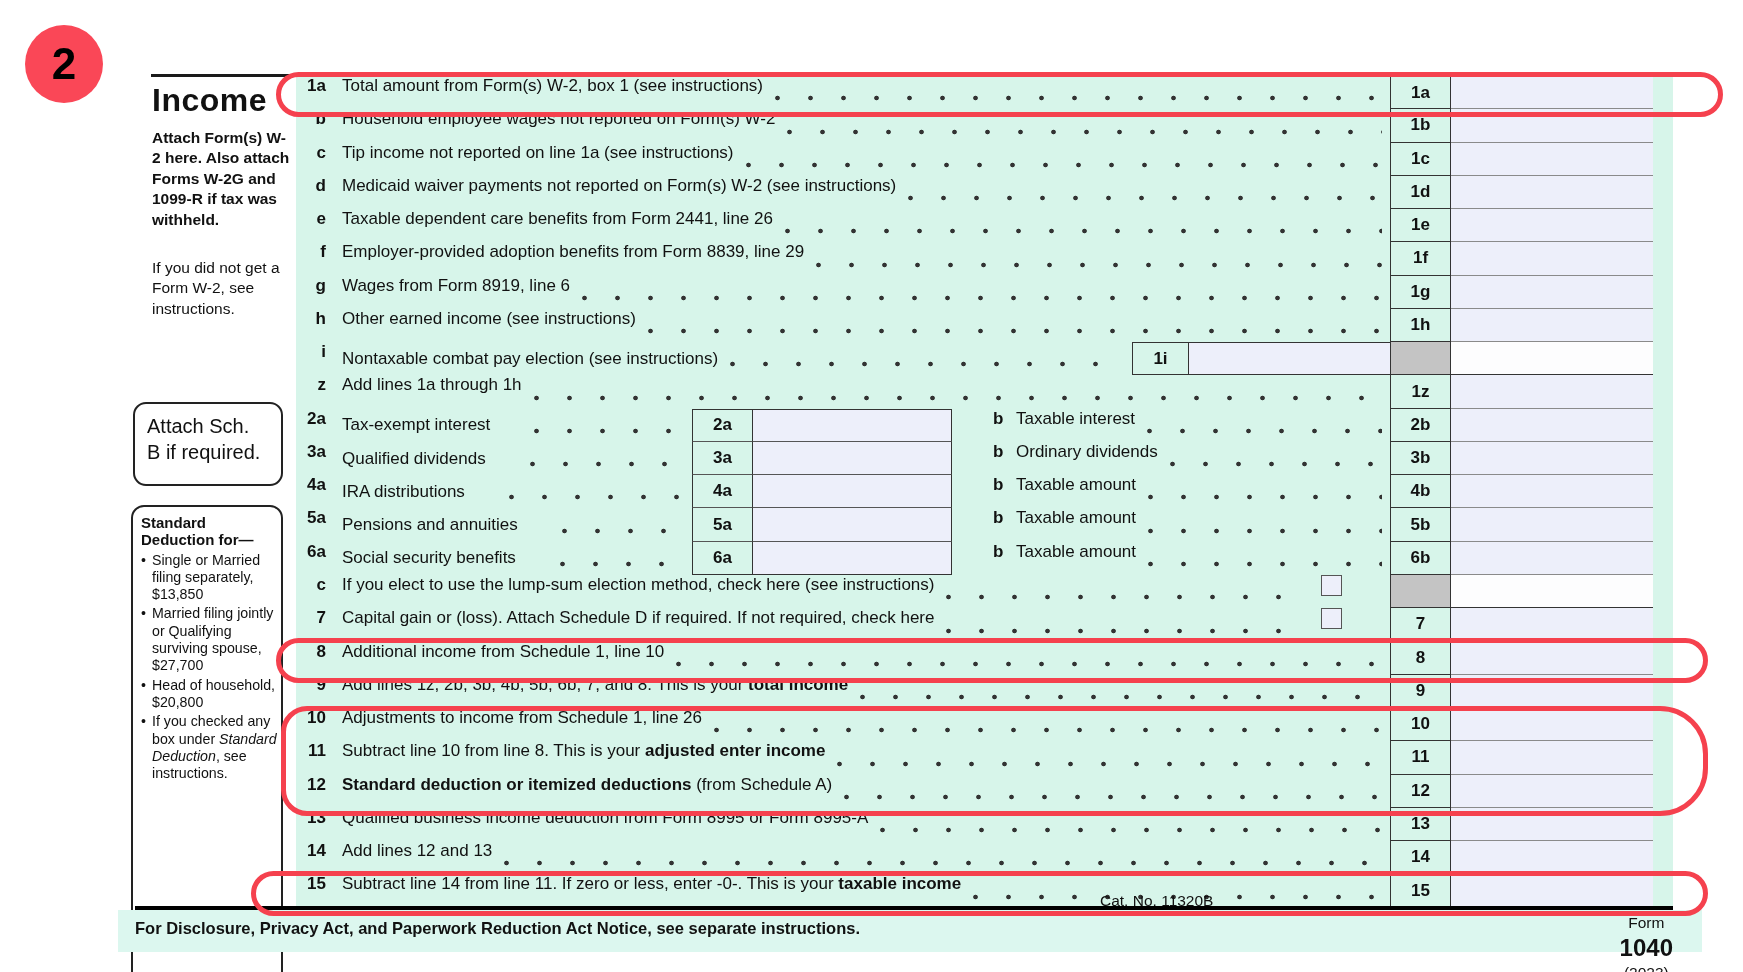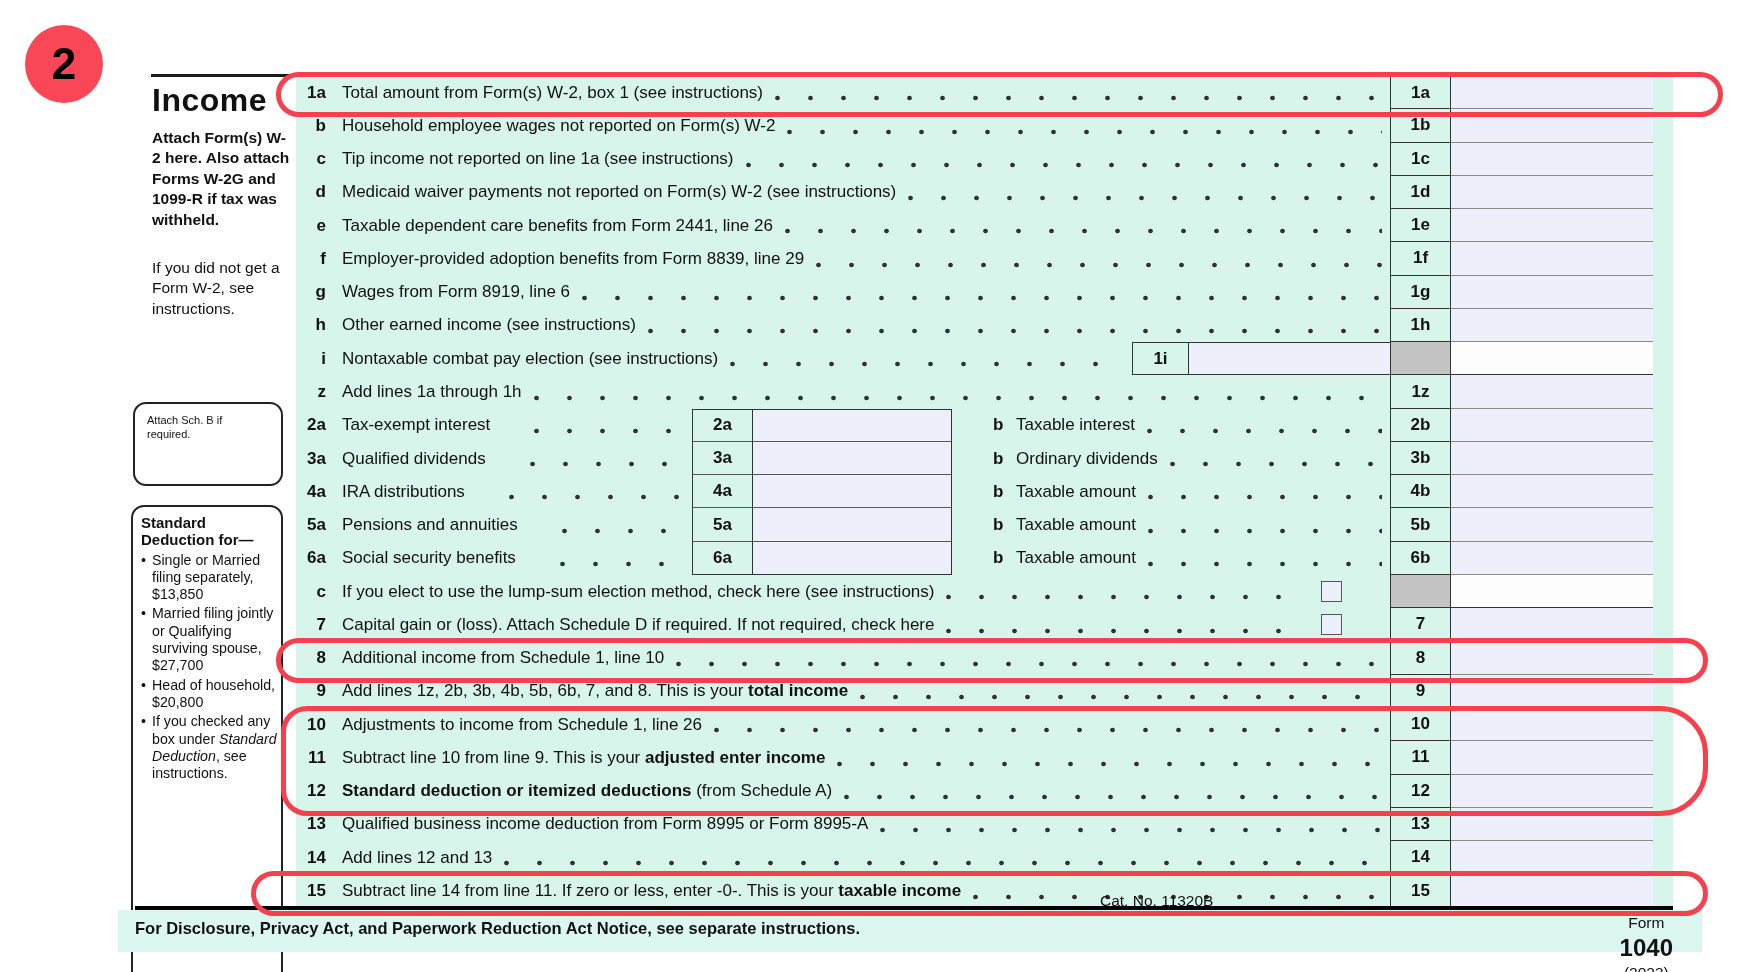--- a/index.html
+++ b/index.html
@@ -10,32 +10,32 @@
          background:#fa4757;display:flex;align-items:center;justify-content:center;
          font-size:44px;font-weight:bold;color:#000;}
   
   .toprule{position:absolute;left:151px;top:74px;width:1522px;height:3px;background:#1a1a1a;}
   .botrule{position:absolute;left:135px;top:906px;width:1538px;height:4px;background:#000;}
   
   .income-title{position:absolute;left:152px;top:82px;font-size:32px;font-weight:bold;letter-spacing:.5px;}
   .side-note{position:absolute;left:152px;width:138px;font-size:15.5px;line-height:1.32;}
   .side-note.bold{font-weight:bold;}
   .bubble{position:absolute;left:133px;width:150px;border:2.3px solid #222;border-radius:13px;
-          box-sizing:border-box;background:#fff;font-size:11px;line-height:1.3;padding:9px 16px 8px 12px;}
+          box-sizing:border-box;background:#fff;font-size:20px;line-height:1.3;padding:9px 16px 8px 12px;}
   .stdbox{position:absolute;left:131px;top:505px;width:152px;height:480px;border:2.6px solid #222;
           border-radius:13px;box-sizing:border-box;background:#fff;padding:7px 4px 6px 8px;
           font-size:14.2px;line-height:1.22;}
   .stdbox .ttl{font-weight:bold;font-size:15px;line-height:1.15;margin-bottom:3px;}
   .stdbox .bul{position:relative;padding-left:11px;margin-top:2px;}
   .stdbox .bul::before{content:"\2022";position:absolute;left:0;top:0;}
   .it{font-style:italic;}
   
   .tbl{position:absolute;left:296px;top:76px;width:1377px;height:832px;background:#d7f5ea;
        display:flex;flex-direction:column;font-size:17px;}
-  .r{display:flex;align-items:center;height:33.28px;flex:none;}
+  .r{display:flex;align-items:flex-start;height:33.28px;flex:none;}
   .ln{width:30px;flex:none;text-align:right;font-weight:bold;}
   .desc{margin-left:16px;white-space:nowrap;}
   .b{font-weight:bold;}
   .dots{flex:1 1 auto;align-self:flex-end;height:6px;margin:0 8px 8px 12px;
         background-image:radial-gradient(circle at 2.5px 3px,#333 1.9px,transparent 2.7px);
         background-size:33px 6px;background-repeat:repeat-x;}
   .numcell{width:61px;flex:none;align-self:stretch;display:flex;align-items:center;justify-content:center;
            font-weight:bold;box-sizing:border-box;
            border-left:1.7px solid #333;border-right:1.7px solid #333;border-bottom:1.7px solid #333;}
   .numcell.gray{background:#c4c4c4;}
@@ -324,21 +324,21 @@
       <span class="ln">10</span>
       <span class="desc">Adjustments to income from Schedule 1, line 26</span>
       <span class="dots"></span>
       <span class="numcell">10</span>
       <span class="incell"></span>
       <span class="rsp"></span>
     </div>
 
     <div class="r">
       <span class="ln">11</span>
-      <span class="desc"><span>Subtract line 10 from line 9. This is your </span><span class="b">adjusted enter income</span></span>
+      <span class="desc"><span>Subtract line 10 from line 8. This is your </span><span class="b">adjusted enter income</span></span>
       <span class="dots"></span>
       <span class="numcell">11</span>
       <span class="incell"></span>
       <span class="rsp"></span>
     </div>
 
     <div class="r">
       <span class="ln">12</span>
       <span class="desc"><span class="b">Standard deduction or itemized deductions</span><span> (from Schedule A)</span></span>
       <span class="dots"></span>

